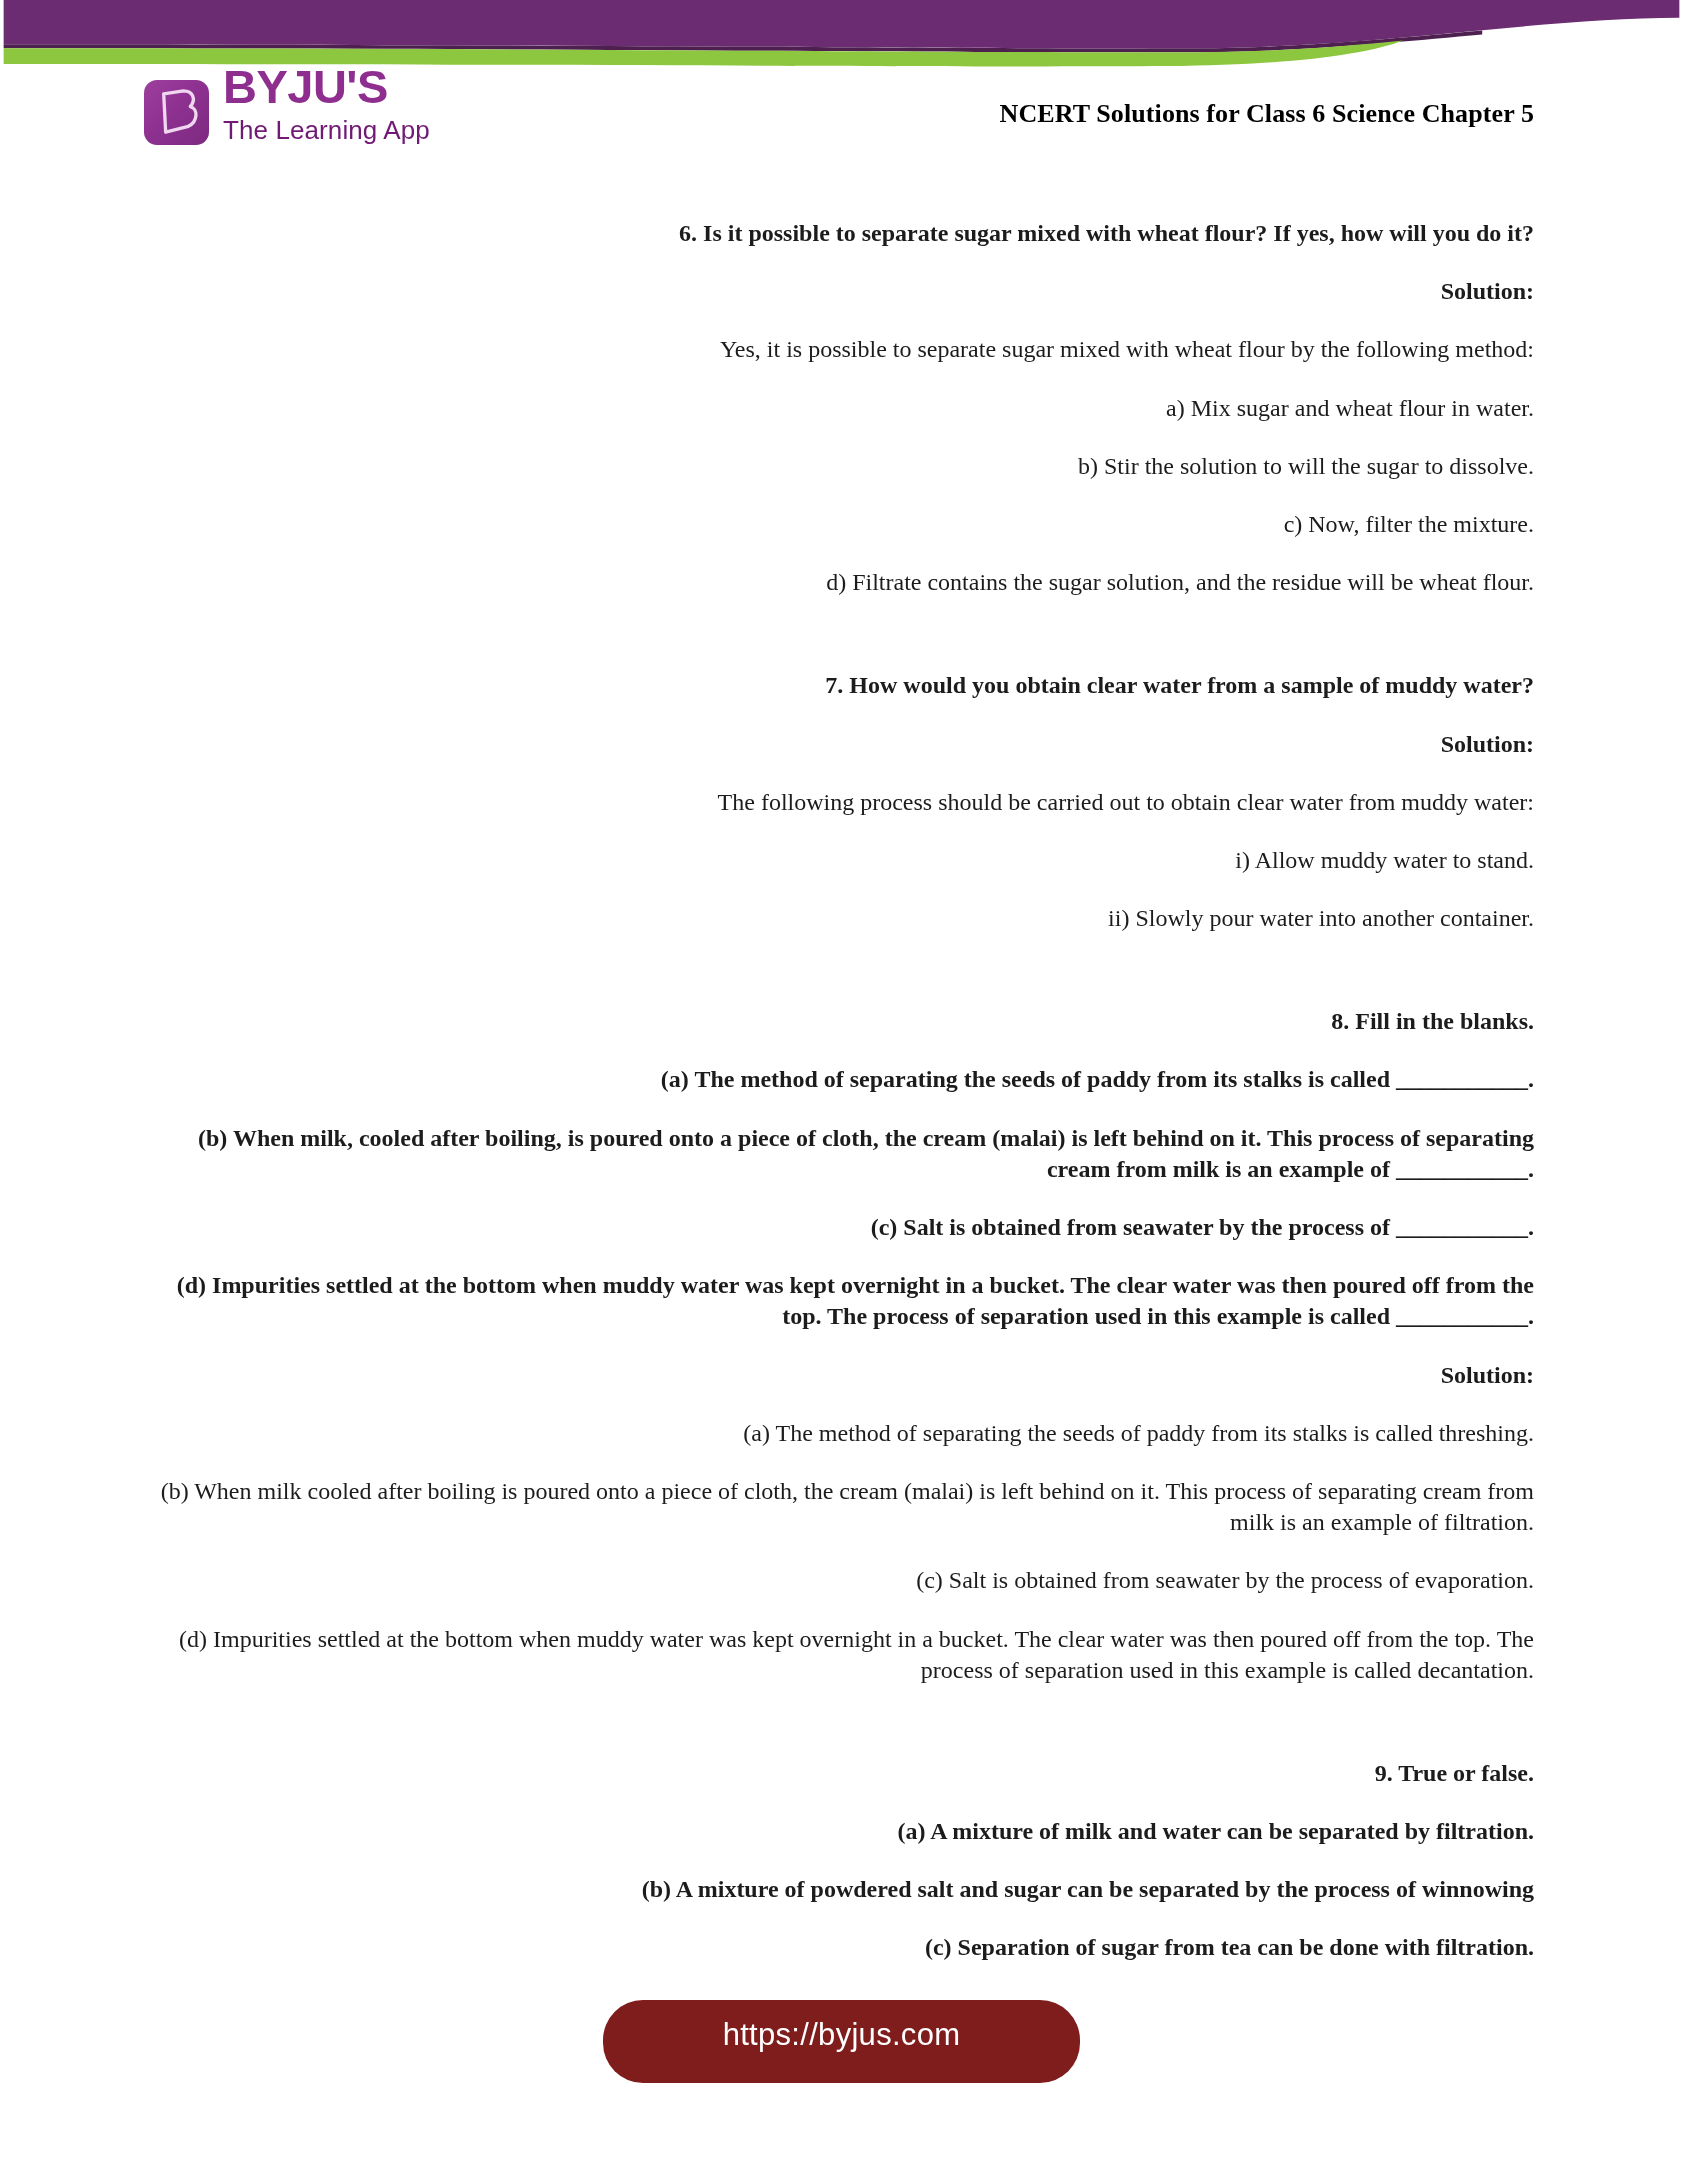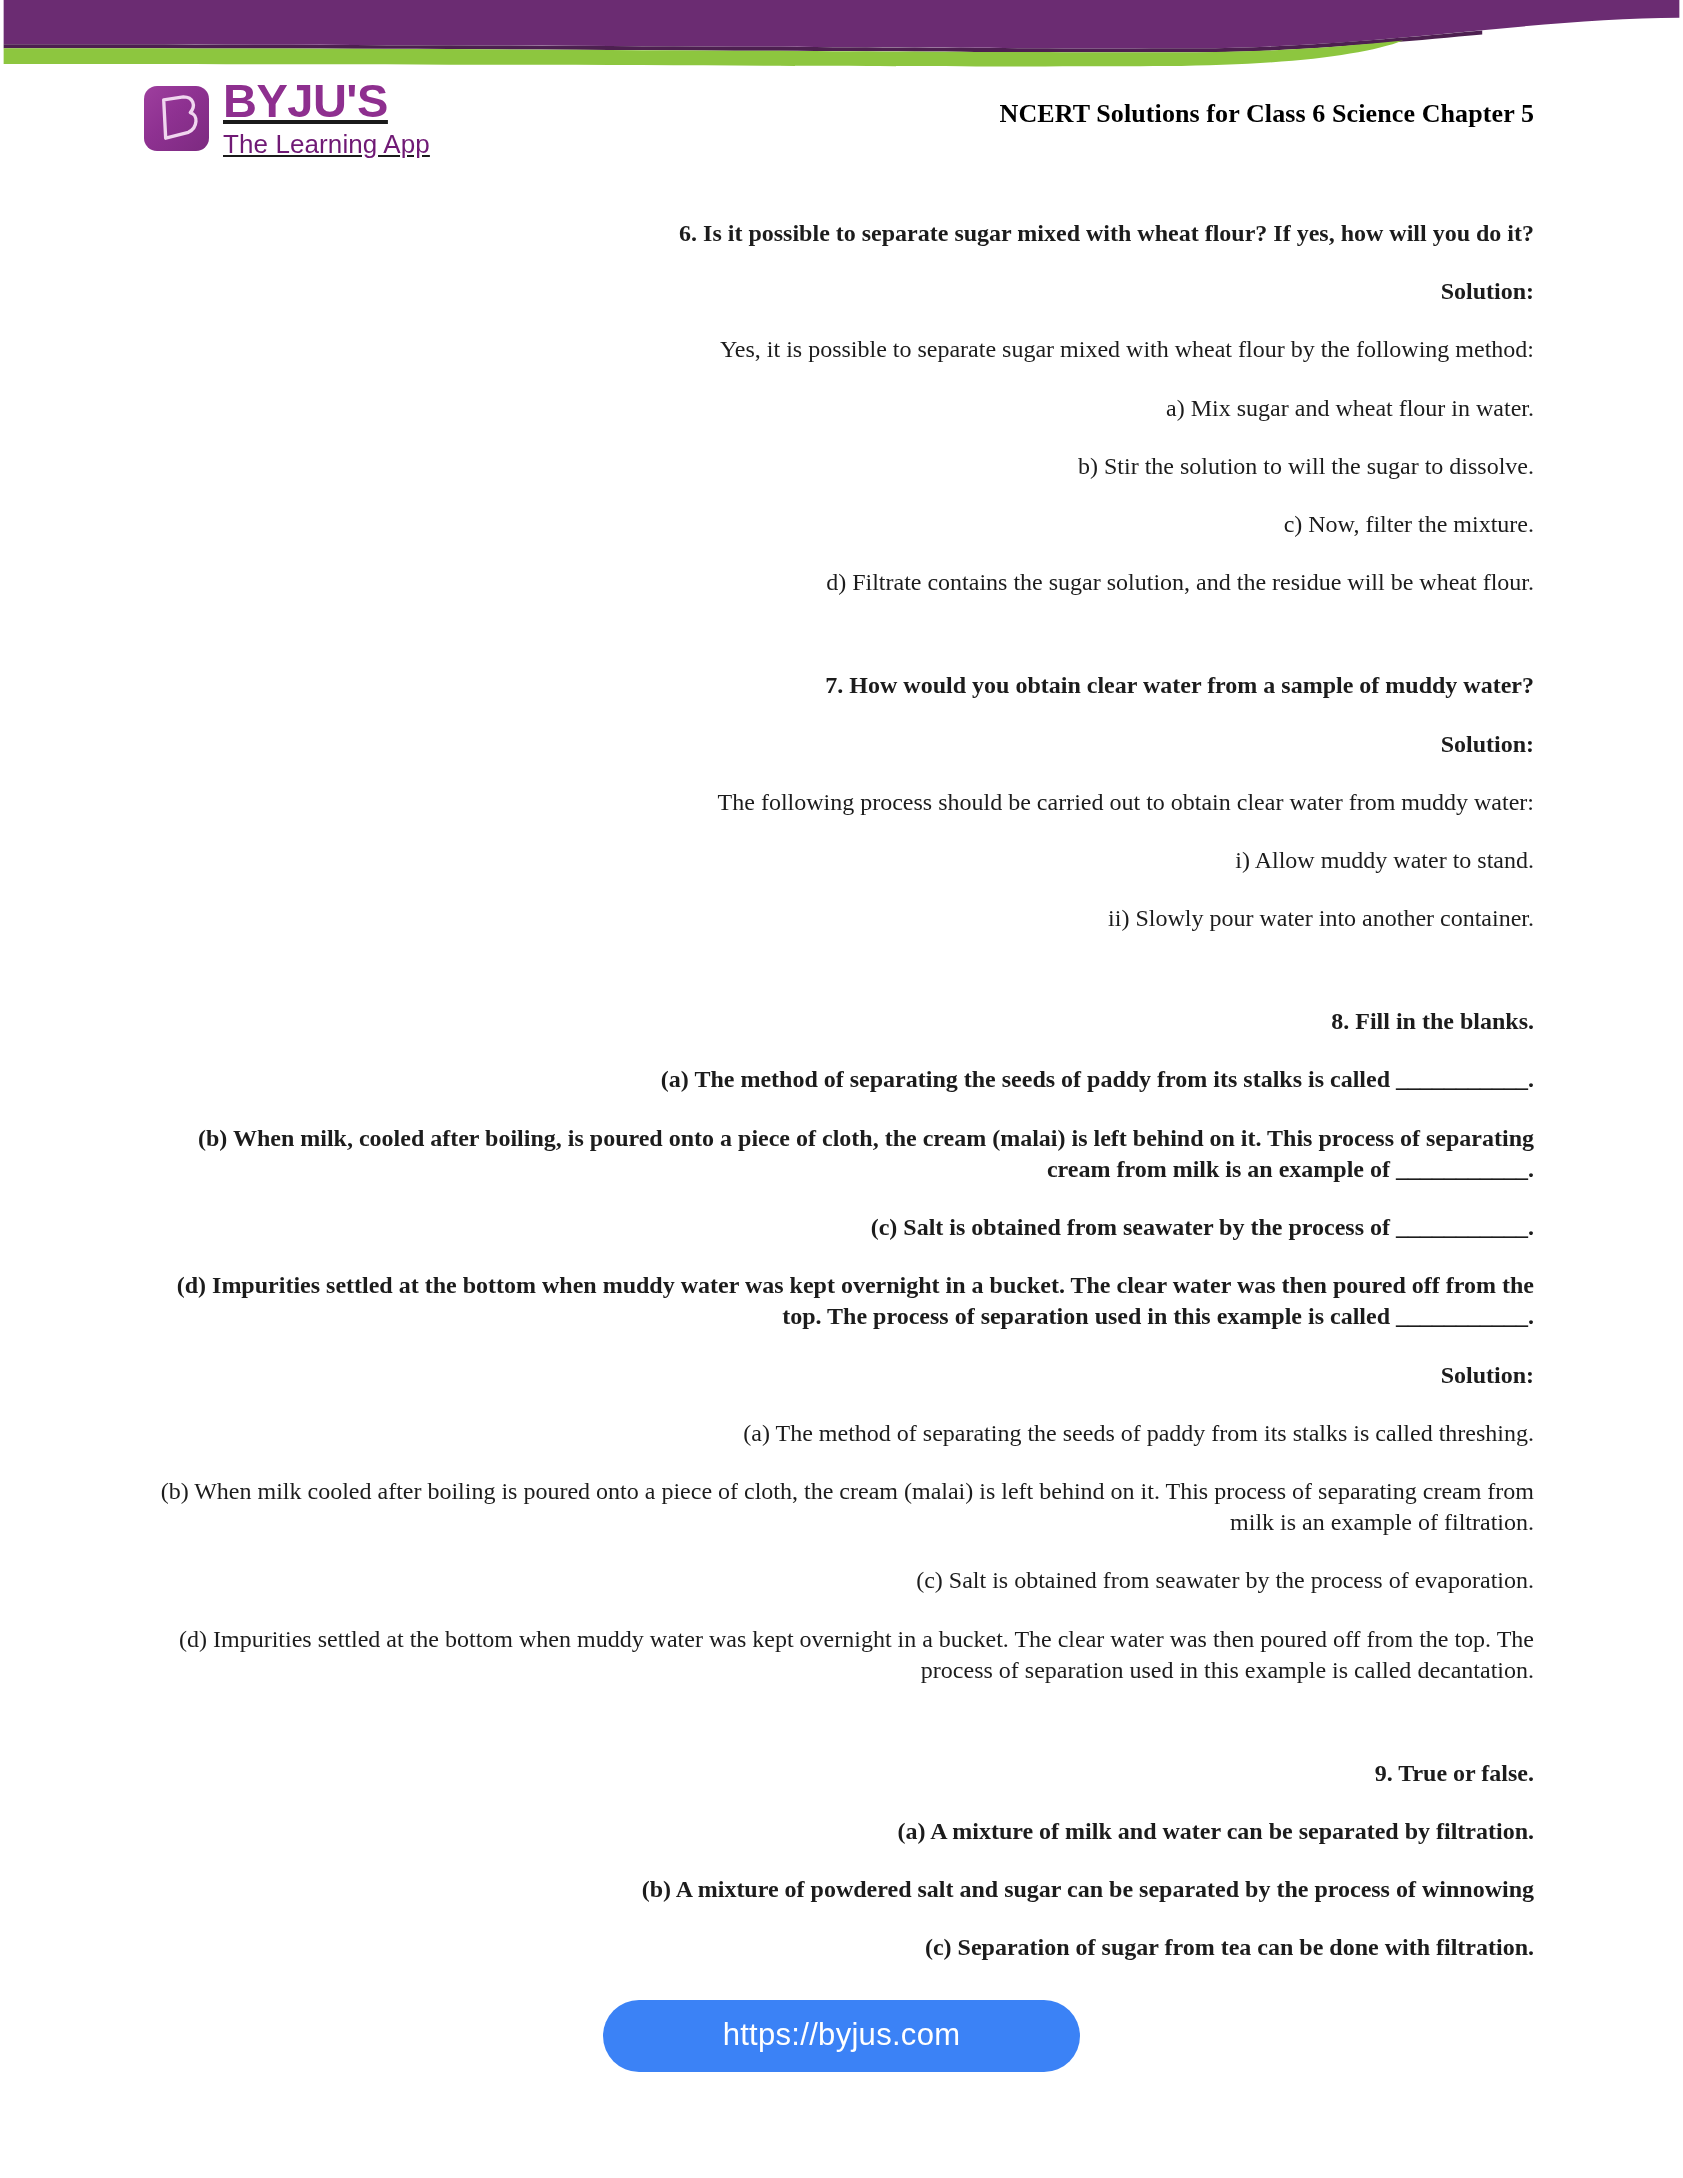--- a/index.html
+++ b/index.html
@@ -37,24 +37,23 @@
   }
 
   
   .brand-row {
     position: relative;
     height: 119px;
     margin-top: 61px;
   }
   .logo-block {
     position: absolute;
-    left: 0; top: 16px;
+    left: 0; top: 2px;
     display: flex;
-    align-items: center;
-    text-decoration: underline;
+    align-items: flex-end;
   }
   .logo-mark {
     width: 65px;
     height: 65px;
     border-radius: 13px;
     background: linear-gradient(135deg, #9e3f9e 0%, #8e3191 45%, #7c2a80 100%);
     position: relative;
     flex: none;
     margin-top: 2px;
   }
@@ -115,26 +114,26 @@
   
   .footer {
     position: absolute;
     left: 0;
     top: 2000px;
     width: 1683px;
     display: flex;
     justify-content: center;
   }
   .url-pill {
-    background: #3b82f6;
+    background: #7f1d1d;
     color: #ffffff;
     font-family: "Liberation Sans", "DejaVu Sans", sans-serif;
     font-size: 31px;
     letter-spacing: 0.3px;
-    padding: 17px 0 19px 0;
+    padding: 17px 0 30px 0;
     width: 477px;
     text-align: center;
     border-radius: 40px;
   }
 </style>
 </head>
 <body>
 
 <div id="header-bands">
   <svg width="1683" height="69" viewBox="0 0 1700 70" xmlns="http://www.w3.org/2000/svg">

